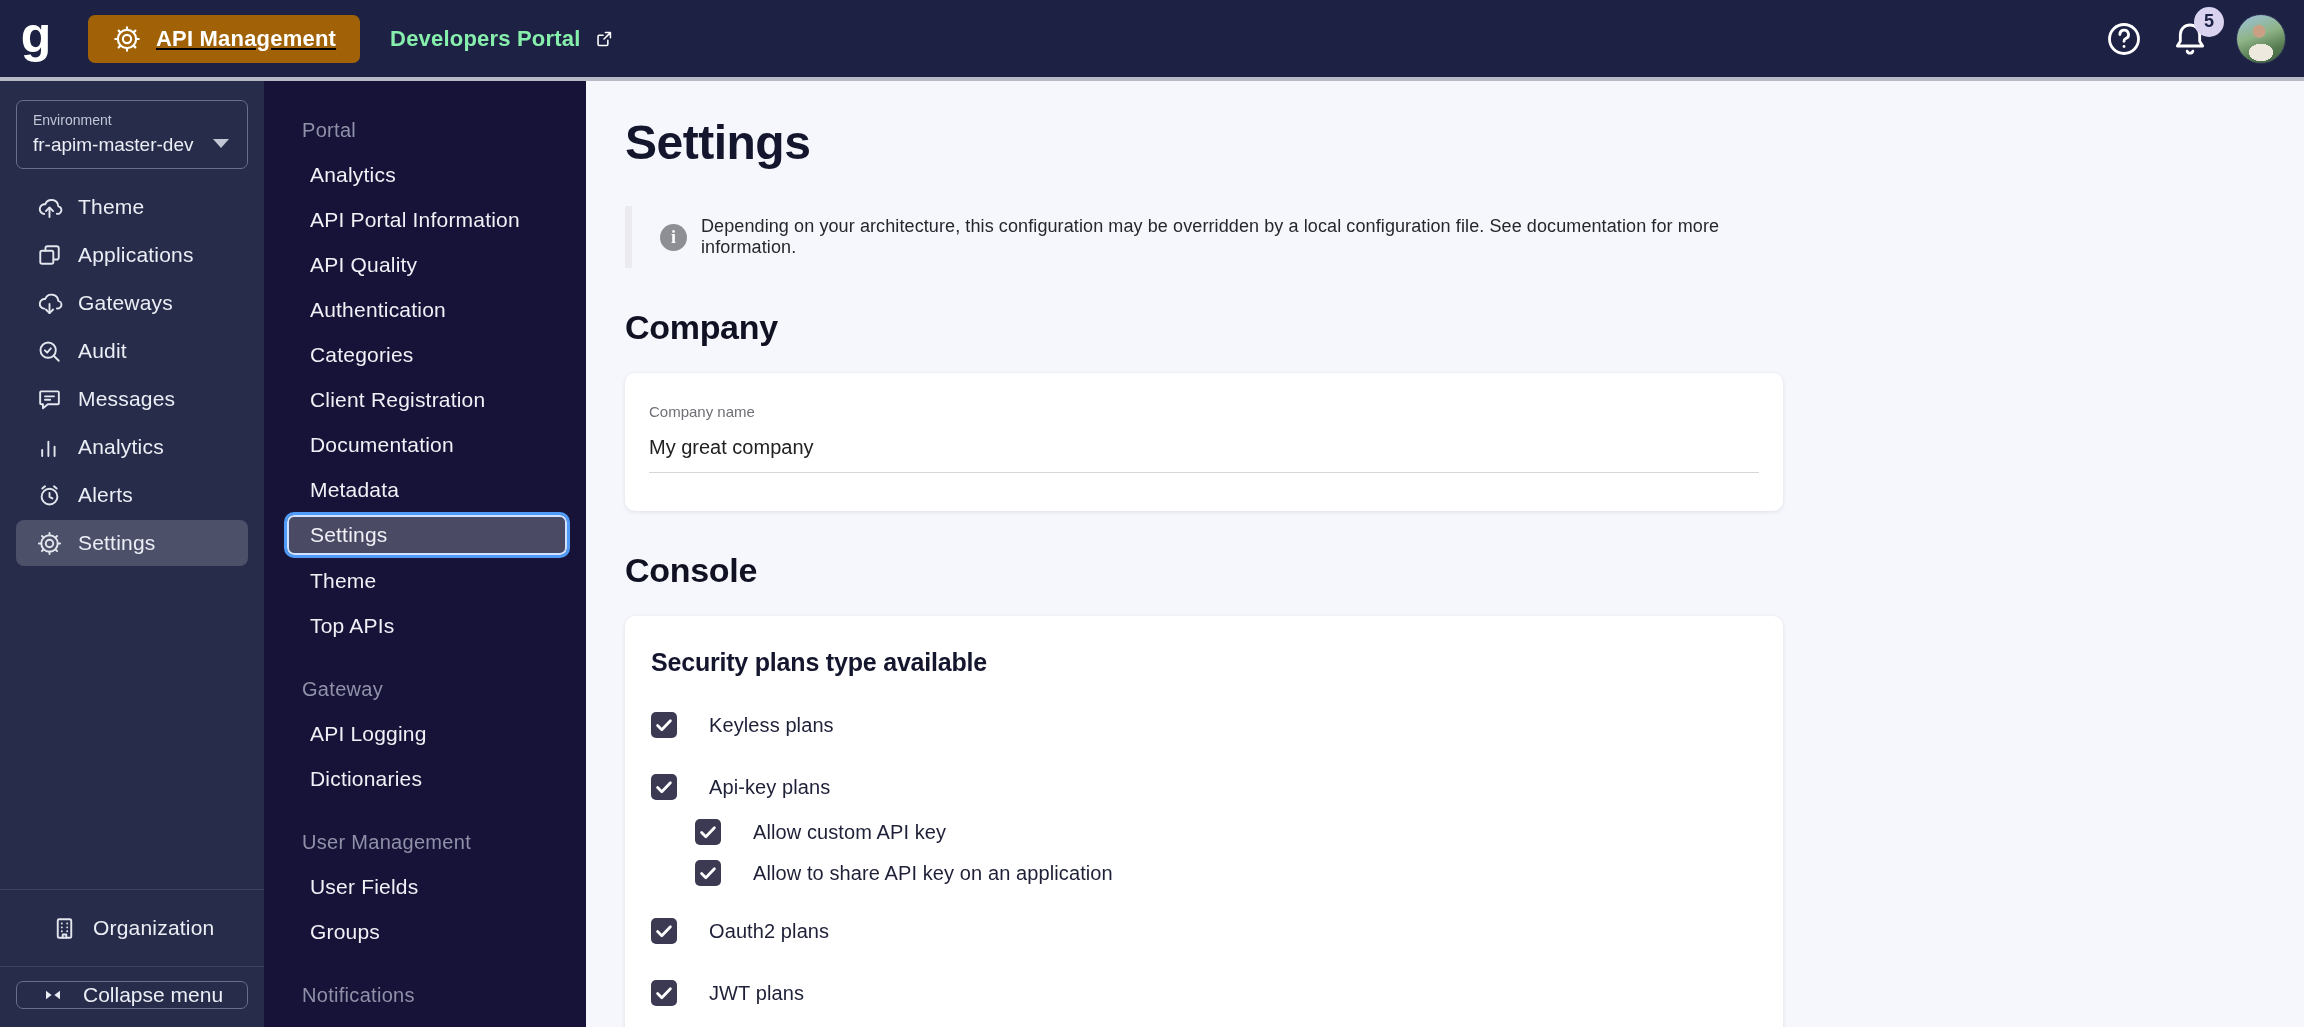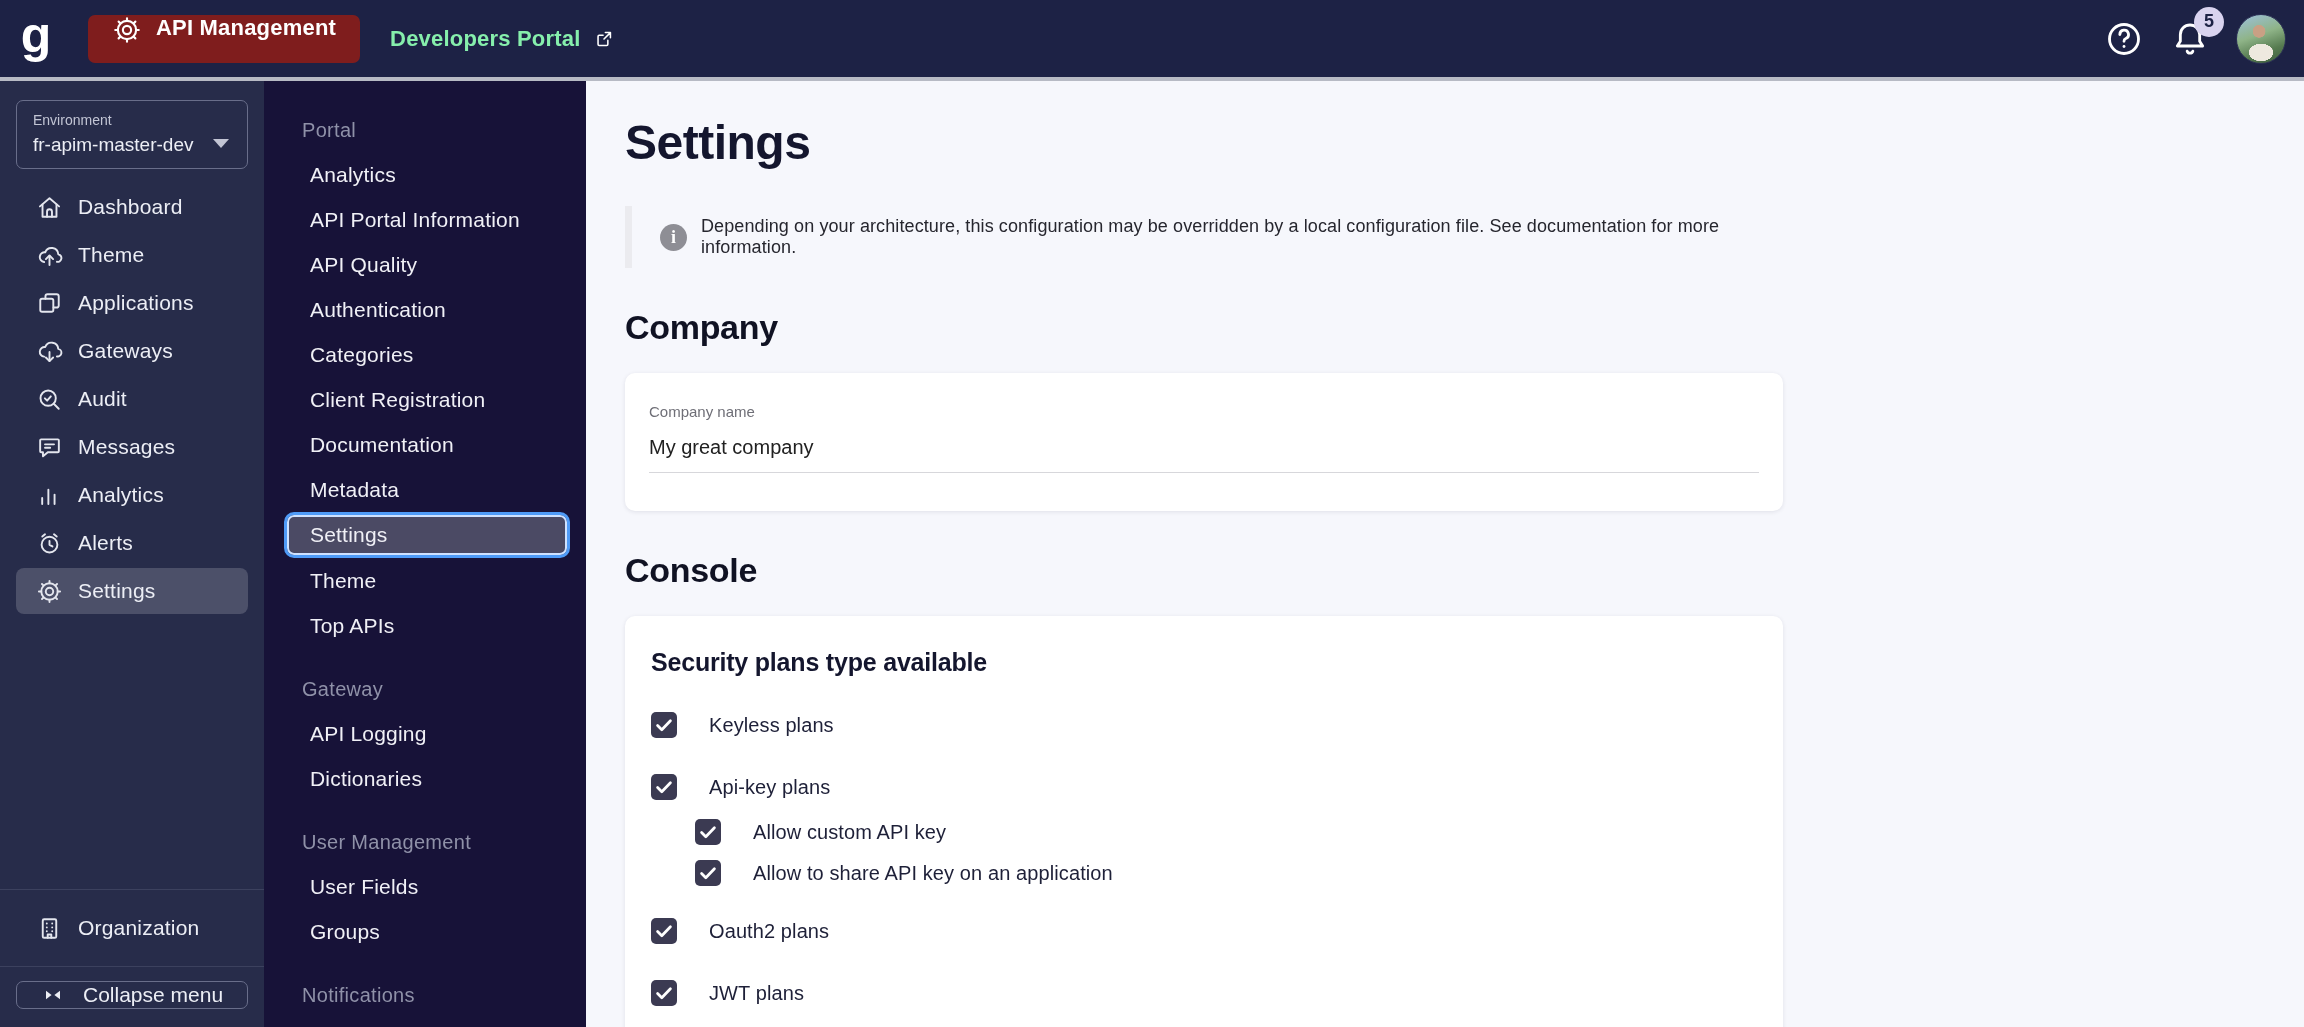--- a/index.html
+++ b/index.html
@@ -13,23 +13,23 @@
 
   
   .topbar{
     height:77px;flex:0 0 77px;background:#1d2245;
     display:flex;align-items:center;
     border-bottom:4px solid #b7bac4;box-sizing:content-box;
   }
   .logo{width:72px;display:flex;justify-content:center;align-items:center;}
   .logo span{font-size:50px;font-weight:700;color:#fff;line-height:1;transform:translateY(-4px);}
   .apim-btn{
-    display:flex;align-items:flex-start;gap:14px;
-    background:#7f1d1d;border:none;border-radius:7px;
-    height:48px;padding:0 24px;margin-left:16px;cursor:pointer;
+    display:flex;align-items:center;gap:14px;
+    background:#a16207;border:none;border-radius:7px;
+    height:48px;padding:0 24px;margin-left:16px;cursor:pointer;text-decoration:underline;
   }
   .apim-btn .lbl{color:#fff;font-size:22px;font-weight:700;letter-spacing:.2px;}
   .dev-portal{
     display:flex;align-items:center;gap:12px;margin-left:30px;cursor:pointer;
   }
   .dev-portal .lbl{color:#86efac;font-size:22px;font-weight:700;letter-spacing:.2px;}
   .topbar-right{margin-left:auto;display:flex;align-items:center;gap:26px;padding-right:18px;}
   .icon-btn{background:none;border:none;padding:0;cursor:pointer;display:flex;align-items:center;}
   .bell-wrap{position:relative;}
   .badge{
@@ -201,30 +201,20 @@
     <nav class="sidebar">
       <div class="env-box">
         <div class="env-label">Environment</div>
         <div class="env-value">fr-apim-master-dev</div>
         <div class="env-caret"></div>
       </div>
       <div class="side-items" id="side-items">
           <div class="side-item">
             <span class="icn">
               <svg width="27" height="27" viewBox="0 0 24 24" style="color:#e4e6ee">
-                <path fill="none" stroke="currentColor" stroke-width="1.7" stroke-linecap="round" stroke-linejoin="round" d="M3.5 11 12 3.8 20.5 11"></path>
-                <path fill="none" stroke="currentColor" stroke-width="1.7" stroke-linecap="round" stroke-linejoin="round" d="M5.8 9.2V20.2H18.2V9.2"></path>
-                <path fill="none" stroke="currentColor" stroke-width="1.7" stroke-linecap="round" stroke-linejoin="round" d="M9.8 20.2v-4.4a2.2 2.2 0 0 1 4.4 0v4.4"></path>
-              </svg>
-            </span>
-            <span class="lbl">Dashboard</span>
-          </div>
-          <div class="side-item">
-            <span class="icn">
-              <svg width="27" height="27" viewBox="0 0 24 24" style="color:#e4e6ee">
                 <path fill="none" stroke="currentColor" stroke-width="1.7" stroke-linecap="round" stroke-linejoin="round" d="M7.2 17.8a4.3 4.3 0 1 1 1-8.6 6 6 0 0 1 11.6 1.7 3.4 3.4 0 0 1-1.2 6.7"></path>
                 <path fill="none" stroke="currentColor" stroke-width="1.7" stroke-linecap="round" stroke-linejoin="round" d="M12 20.5V12.4"></path>
                 <path fill="none" stroke="currentColor" stroke-width="1.7" stroke-linecap="round" stroke-linejoin="round" d="M8.8 15.2 12 12l3.2 3.2"></path>
               </svg>
             </span>
             <span class="lbl">Theme</span>
           </div>
           <div class="side-item">
             <span class="icn">
               <svg width="27" height="27" viewBox="0 0 24 24" style="color:#e4e6ee">
@@ -287,21 +277,21 @@
                 <circle fill="none" stroke="currentColor" stroke-width="1.7" stroke-linecap="round" stroke-linejoin="round" cx="12" cy="12" r="3.3"></circle>
                 <circle fill="none" stroke="currentColor" stroke-width="1.7" stroke-linecap="round" stroke-linejoin="round" cx="12" cy="12" r="7.3"></circle>
                 <path fill="none" stroke="currentColor" stroke-width="1.7" stroke-linecap="round" stroke-linejoin="round" d="M12 2.6v2.1M12 19.3v2.1M2.6 12h2.1M19.3 12h2.1M5.3 5.3l1.5 1.5M17.2 17.2l1.5 1.5M18.7 5.3l-1.5 1.5M6.8 17.2l-1.5 1.5"></path>
               </svg>
             </span>
             <span class="lbl">Settings</span>
           </div>
         </div>
       <div class="side-spacer"></div>
       <div class="side-divider"></div>
-      <div class="side-items" id="org-item" style="padding:14px 0;">
+      <div class="side-items" id="org-item" style="padding:14px 15px;">
           <div class="side-item">
             <span class="icn">
               <svg width="27" height="27" viewBox="0 0 24 24" style="color:#e4e6ee">
                 <rect fill="none" stroke="currentColor" stroke-width="1.7" stroke-linecap="round" stroke-linejoin="round" x="6" y="3.8" width="12" height="16.4" rx="1.2"></rect>
                 <path fill="none" stroke="currentColor" stroke-width="1.7" stroke-linecap="round" stroke-linejoin="round" d="M9.6 7.5h.01M14.4 7.5h.01M9.6 11h.01M14.4 11h.01M9.6 14.5h.01M14.4 14.5h.01"></path>
                 <path fill="none" stroke="currentColor" stroke-width="1.7" stroke-linecap="round" stroke-linejoin="round" d="M10.4 20.2v-2.8h3.2v2.8"></path>
               </svg>
             </span>
             <span class="lbl">Organization</span>
           </div>

